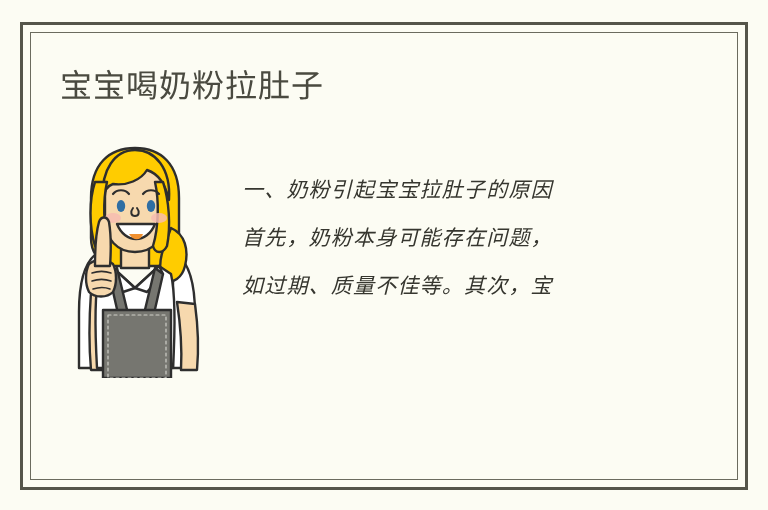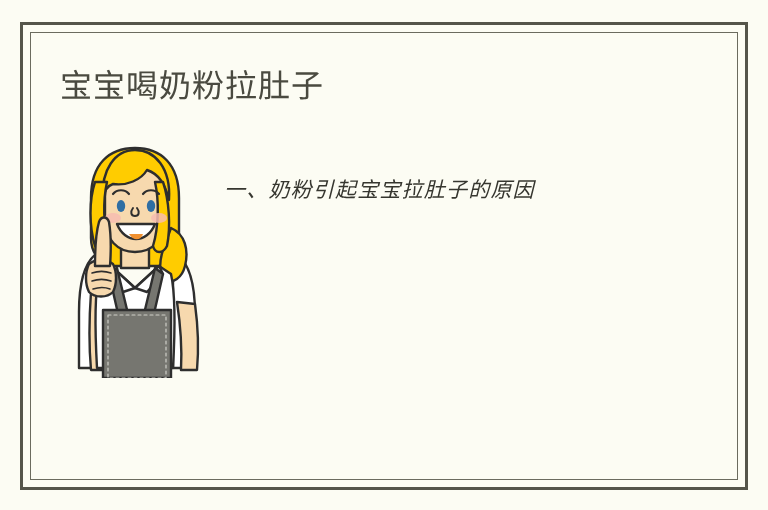--- a/index.html
+++ b/index.html
@@ -62,21 +62,21 @@
     left: 55px;
     top: 142px;
     width: 160px;
     height: 236px;
   }
   .illustration svg { display: block; width: 100%; height: 100%; }
 
   
   .article-body {
     position: absolute;
-    left: 224px;
+    left: 242px;
     top: 166px;
     width: 414px;
   }
   .body-line {
     font-family: "DejaVu Serif", "Liberation Serif", serif;
     font-size: 21px;
     line-height: 48px;
     height: 48px;
     color: #36362f;
     letter-spacing: 1.2px;
@@ -157,15 +157,17 @@
                  C56 92 56 110 55 124 Z" fill="#f7d9ae"></path>
         <path d="M37 131 C43 129 50 129 56 131" fill="none" stroke-width="1.6"></path>
         <path d="M37 139 C43 137 50 137 56 139" fill="none" stroke-width="1.6"></path>
         <path d="M38 147 C44 145 50 145 55 147" fill="none" stroke-width="1.6"></path>
       </g>
     </svg>
   </div>
 
   <div class="article-body">
     <div class="body-line">一、奶粉引起宝宝拉肚子的原因</div>
+    <div class="body-line">首先，奶粉本身可能存在问题，</div>
+    <div class="body-line">如过期、质量不佳等。其次，宝</div>
   </div>
 
 </div>
 
 </body></html>

